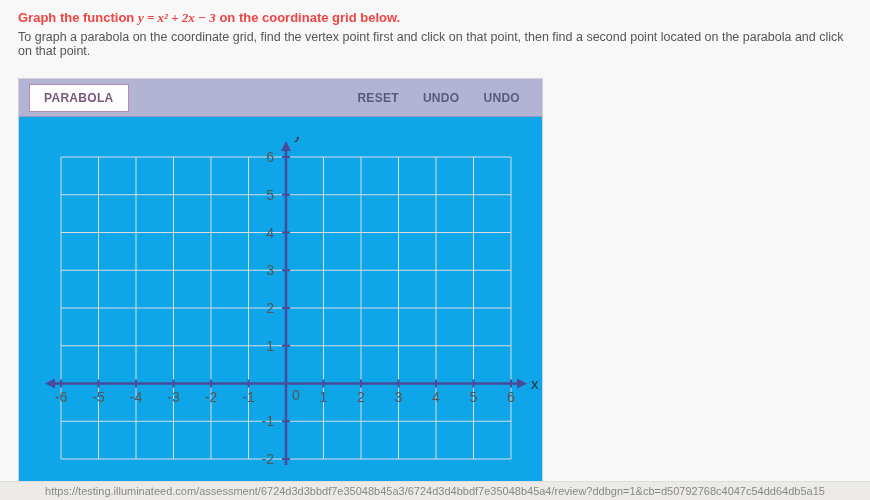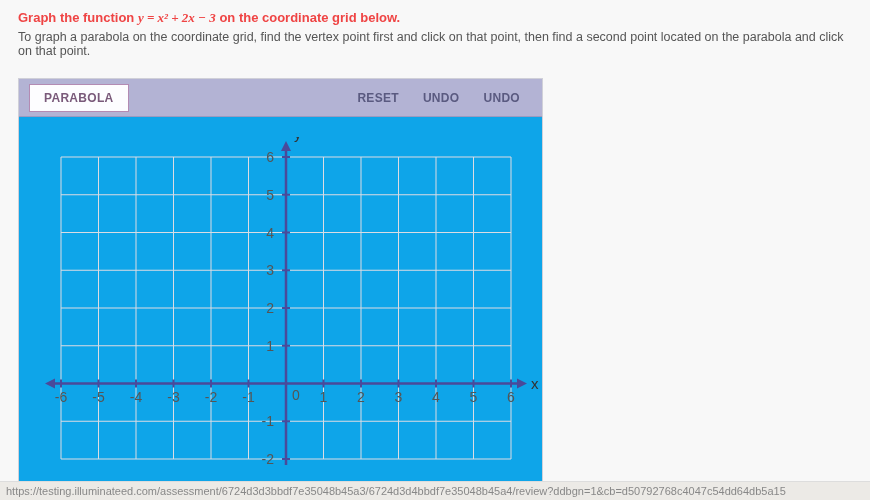--- a/index.html
+++ b/index.html
@@ -73,20 +73,21 @@
   bottom: 0;
   left: 0;
   right: 0;
   background: #eceae6;
   color: #888;
   font-size: 11px;
   padding: 3px 6px;
   border-top: 1px solid #ddd;
   white-space: nowrap;
   overflow: hidden;
+  text-align: center;
 }
 svg { display: block; }
 .grid-line { stroke: #dcdce3; stroke-width: 1; }
 .axis-line { stroke: #4a4a9a; stroke-width: 2.5; }
 .tick { stroke: #4a4a9a; stroke-width: 2; }
 .tick-label { fill: #555; font-size: 14px; font-family: Arial; }
 .axis-label { fill: #333; font-size: 15px; font-family: Arial; font-weight: 500; }
 .arrow { fill: #4a4a9a; }
 </style>
 </head>

